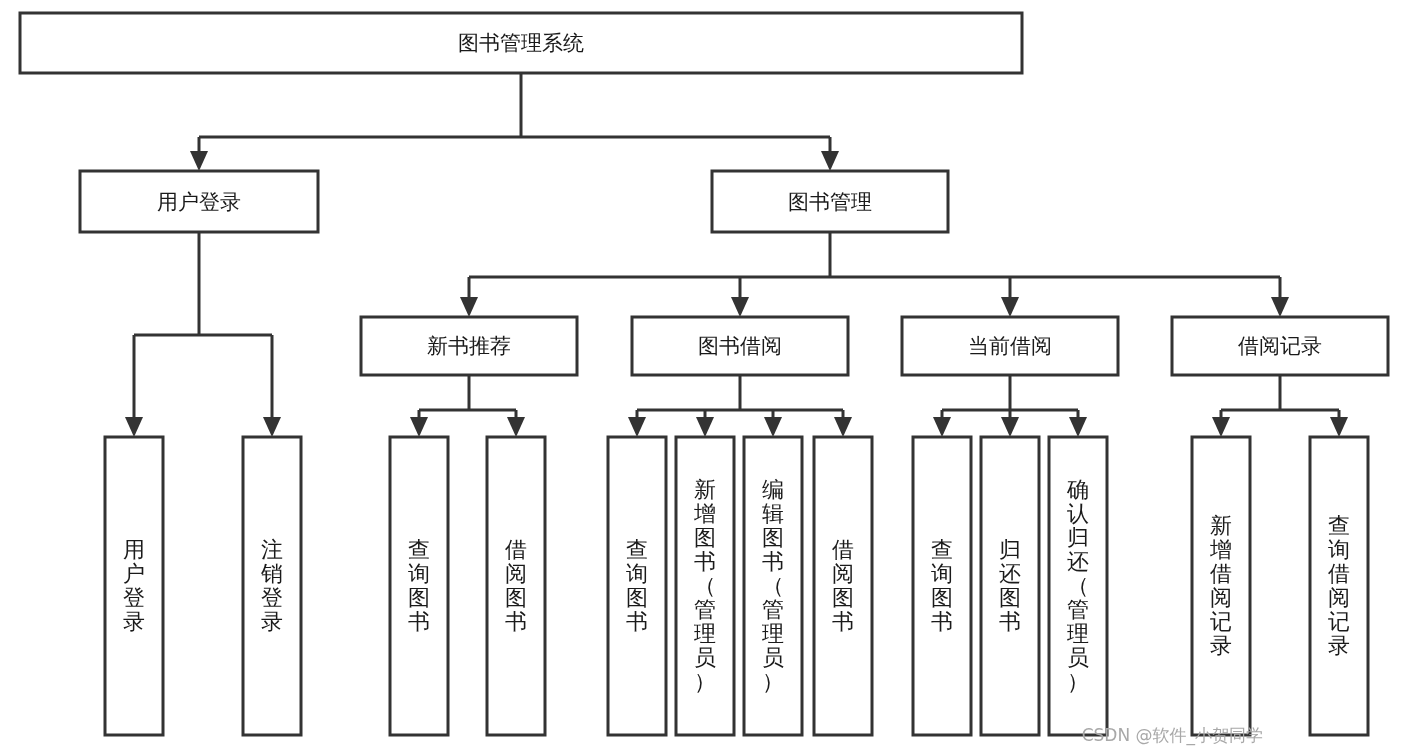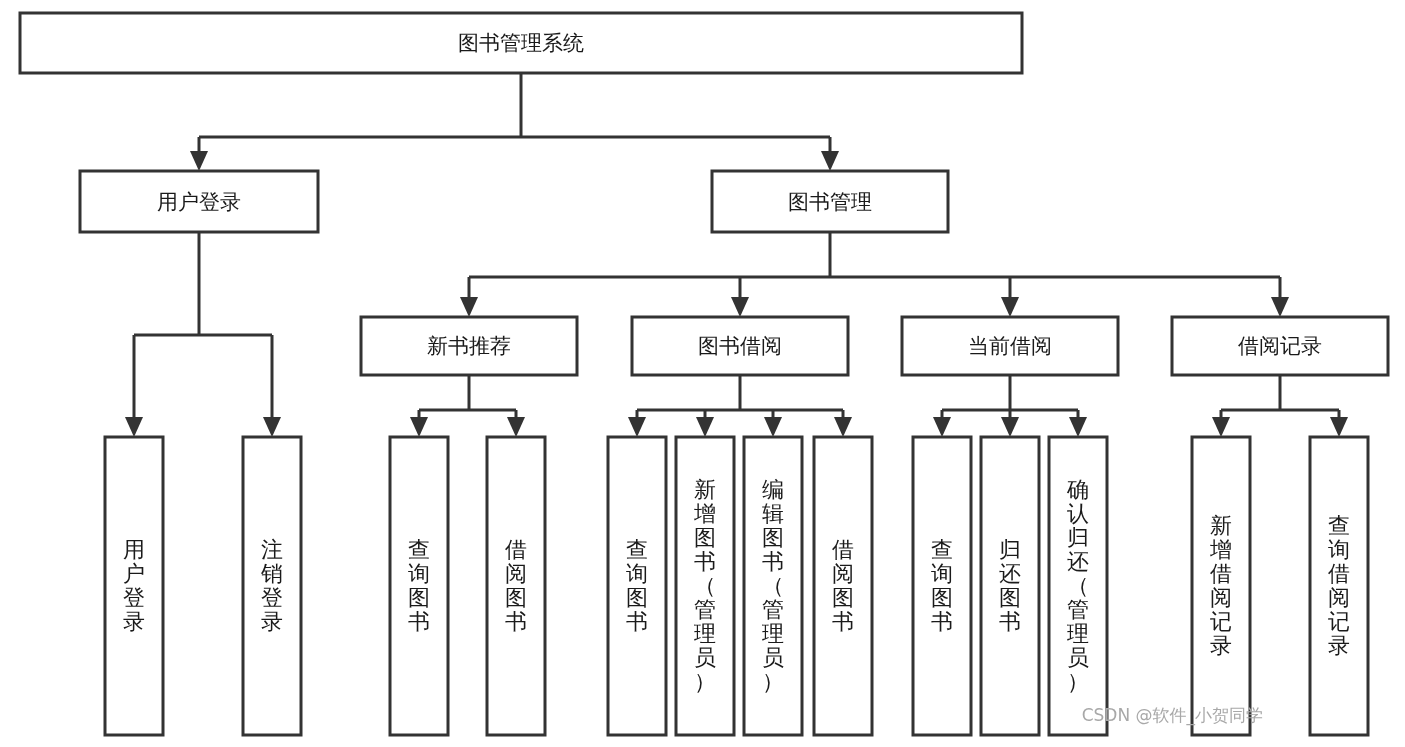--- a/index.html
+++ b/index.html
@@ -62,21 +62,21 @@
     pointer-events: none;
     white-space: pre;
     letter-spacing: 0;
   }
   .vtext span {
     display: block;
   }
   .watermark {
     position: absolute;
     right: 10px;
-    bottom: 20px;
+    bottom: 0;
     font-family: "DejaVu Sans", "Liberation Sans", sans-serif;
     font-size: 17px;
     color: #a8a8a8;
     white-space: nowrap;
   }
 </style>
 </head>
 <body>
 
 <div id="diagram-root">

